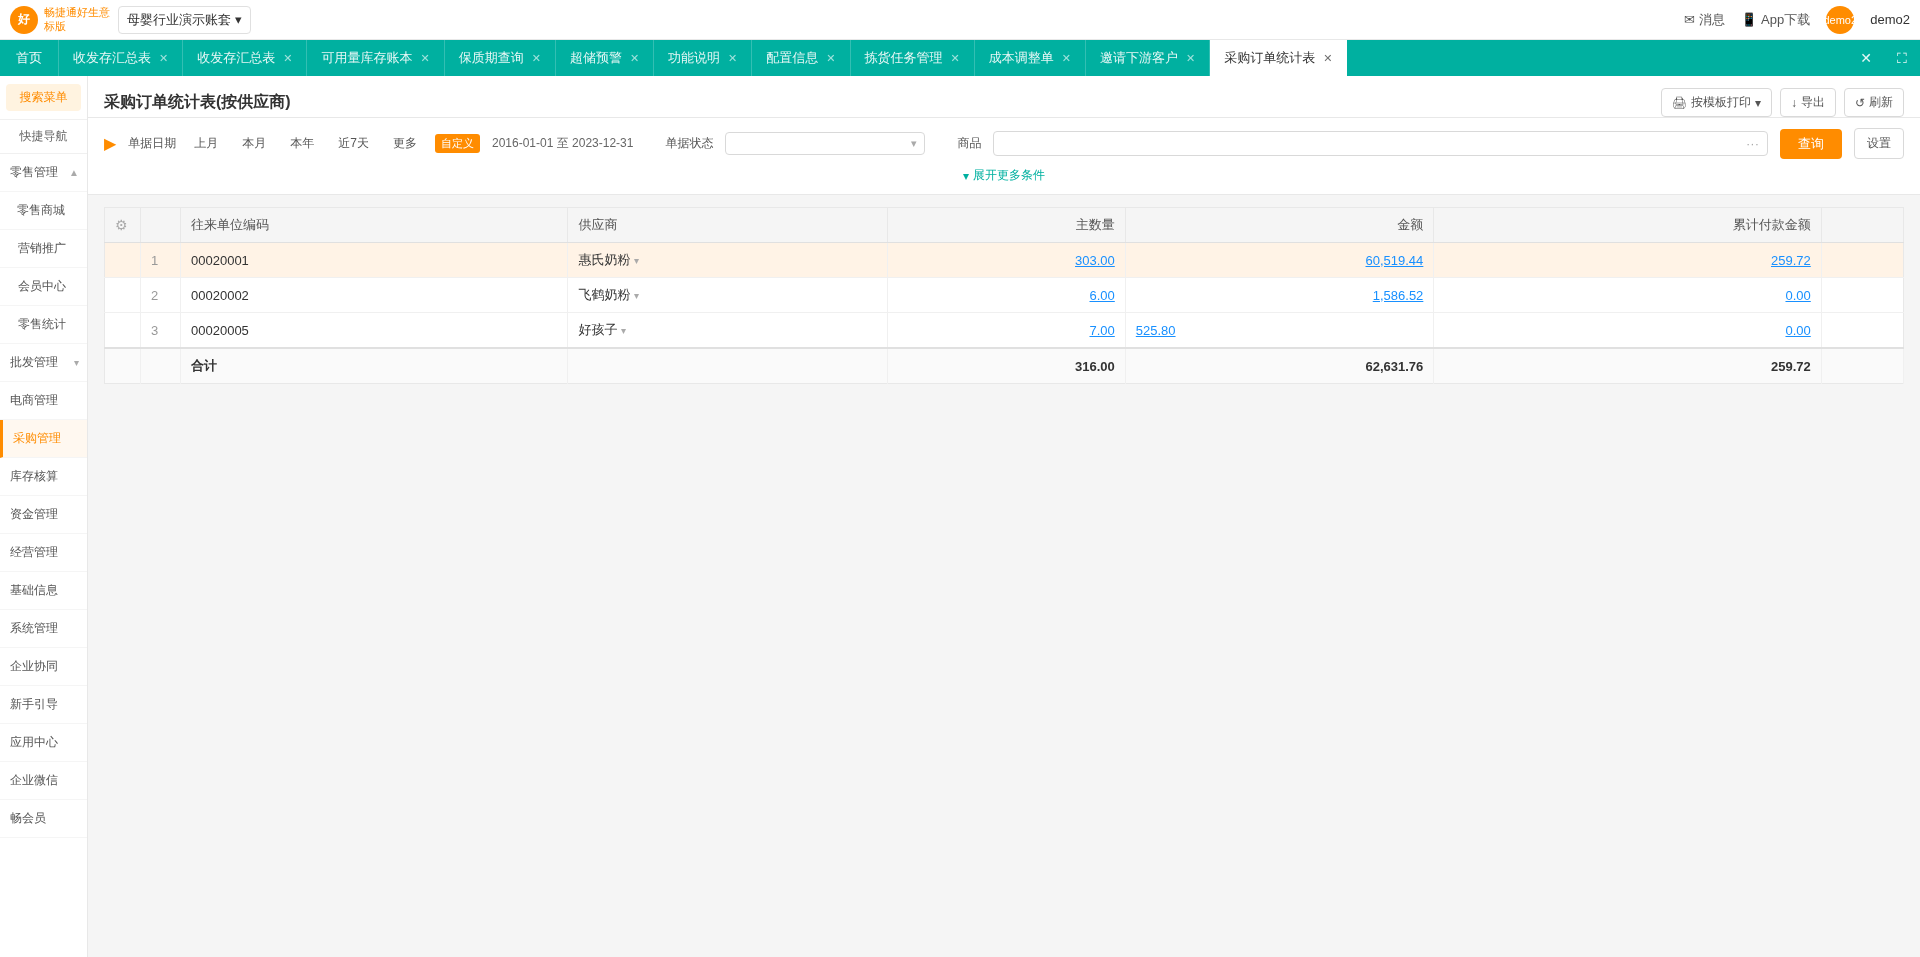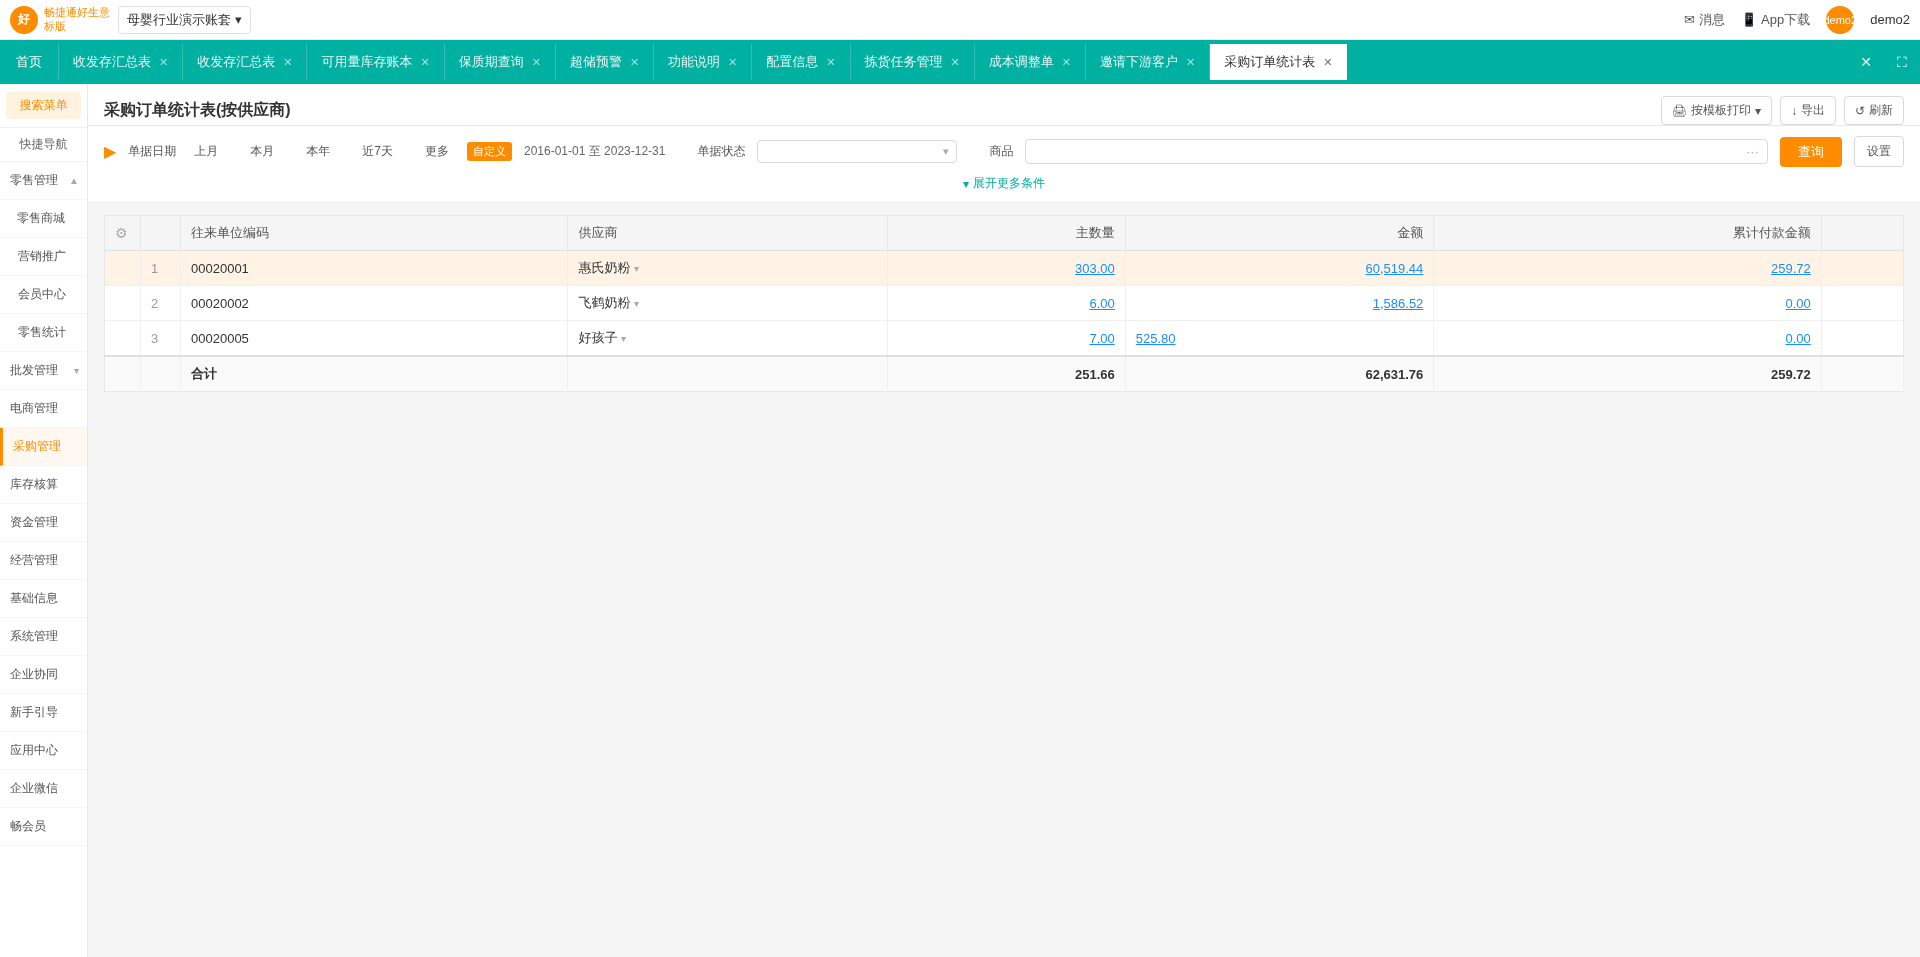--- a/index.html
+++ b/index.html
@@ -10,21 +10,21 @@
     .top-bar-left { display: flex; align-items: center; gap: 8px; }
     .logo-area { display: flex; align-items: center; gap: 6px; }
     .logo-icon { width: 28px; height: 28px; background: #ff8c00; border-radius: 50%; display: flex; align-items: center; justify-content: center; color: white; font-size: 12px; font-weight: bold; }
     .logo-text { font-size: 11px; color: #ff8c00; line-height: 1.2; }
     .workspace-selector { display: flex; align-items: center; gap: 4px; font-size: 13px; color: #333; cursor: pointer; padding: 4px 8px; border: 1px solid #e0e0e0; border-radius: 4px; background: #fff; }
     .top-bar-right { display: flex; align-items: center; gap: 16px; }
     .top-bar-btn { display: flex; align-items: center; gap: 4px; font-size: 13px; color: #555; cursor: pointer; }
     .user-avatar { width: 28px; height: 28px; border-radius: 50%; background: #ff8c00; display: flex; align-items: center; justify-content: center; color: white; font-size: 12px; }
 
     
-    .nav-tabs { height: 44px; background: #00b0a0; display: flex; align-items: center; padding: 0 0 0 0; overflow: hidden; }
+    .nav-tabs { height: 36px; background: #00b0a0; display: flex; align-items: center; padding: 0 0 0 0; overflow: hidden; }
     .nav-tab { height: 36px; display: flex; align-items: center; padding: 0 14px; font-size: 13px; color: rgba(255,255,255,0.9); cursor: pointer; white-space: nowrap; border-right: 1px solid rgba(255,255,255,0.2); gap: 4px; position: relative; }
     .nav-tab.active { background: #fff; color: #333; }
     .nav-tab .close-btn { font-size: 11px; opacity: 0.7; margin-left: 4px; }
     .nav-tab-home { padding: 0 16px; font-size: 13px; color: rgba(255,255,255,0.95); }
     .nav-right-btns { margin-left: auto; display: flex; align-items: center; }
     .nav-action-btn { width: 36px; height: 36px; display: flex; align-items: center; justify-content: center; color: rgba(255,255,255,0.9); cursor: pointer; font-size: 14px; }
 
     
     .main-layout { display: flex; flex: 1; overflow: hidden; }
 
@@ -43,21 +43,21 @@
     
     .page-header { background: #fff; padding: 12px 16px 0 16px; border-bottom: 1px solid #e8e8e8; display: flex; align-items: center; justify-content: space-between; }
     .page-title { font-size: 16px; font-weight: bold; color: #333; }
     .page-actions { display: flex; align-items: center; gap: 8px; }
     .action-btn { display: flex; align-items: center; gap: 4px; padding: 5px 10px; border: 1px solid #d9d9d9; border-radius: 4px; background: #fff; cursor: pointer; font-size: 12px; color: #555; }
 
     
     .filter-area { background: #fff; padding: 10px 16px; border-bottom: 1px solid #e8e8e8; }
     .filter-row { display: flex; align-items: center; gap: 12px; flex-wrap: wrap; }
     .filter-label { font-size: 12px; color: #555; white-space: nowrap; }
-    .filter-date-btns { display: flex; gap: 20px; align-items: flex-start; }
+    .filter-date-btns { display: flex; gap: 12px; align-items: flex-start; }
     .date-btn { padding: 2px 6px; font-size: 12px; color: #555; cursor: pointer; border: none; background: none; }
     .date-range-tag { background: #ff8c00; color: #fff; padding: 2px 6px; border-radius: 3px; font-size: 11px; cursor: pointer; }
     .date-range-text { font-size: 12px; color: #666; }
     .filter-select { display: flex; align-items: center; gap: 4px; padding: 4px 8px; border: 1px solid #d9d9d9; border-radius: 4px; min-width: 180px; background: #fff; cursor: pointer; font-size: 12px; color: #999; }
     .filter-select-arrow { color: #aaa; font-size: 11px; }
     .goods-filter { display: flex; align-items: center; gap: 4px; flex: 1; padding: 4px 8px; border: 1px solid #d9d9d9; border-radius: 4px; background: #fff; cursor: pointer; font-size: 12px; color: #999; }
     .more-btn { color: #aaa; font-size: 13px; cursor: pointer; }
     .query-btn { padding: 6px 18px; background: #ff8c00; color: #fff; border: none; border-radius: 4px; cursor: pointer; font-size: 13px; }
     .settings-btn { padding: 6px 12px; background: #fff; color: #555; border: 1px solid #d9d9d9; border-radius: 4px; cursor: pointer; font-size: 12px; }
     .expand-more { display: flex; align-items: center; gap: 4px; color: #00b0a0; font-size: 12px; cursor: pointer; margin-top: 8px; justify-content: center; }
@@ -348,21 +348,21 @@
       <td style="text-align:right;"><span class="num-link">0.00</span></td>
       <td></td>
     </tr>
           </tbody>
         <tfoot>
           <tr class="table-footer">
             <td></td>
             <td></td>
             <td>合计</td>
             <td></td>
-            <td style="text-align:right;">251.66</td>
+            <td style="text-align:right;">316.00</td>
             <td style="text-align:right;">62,631.76</td>
             <td style="text-align:right;">259.72</td>
             <td></td>
           </tr>
         </tfoot>
       </table>
     </div>
   </div>
 </div>
 

